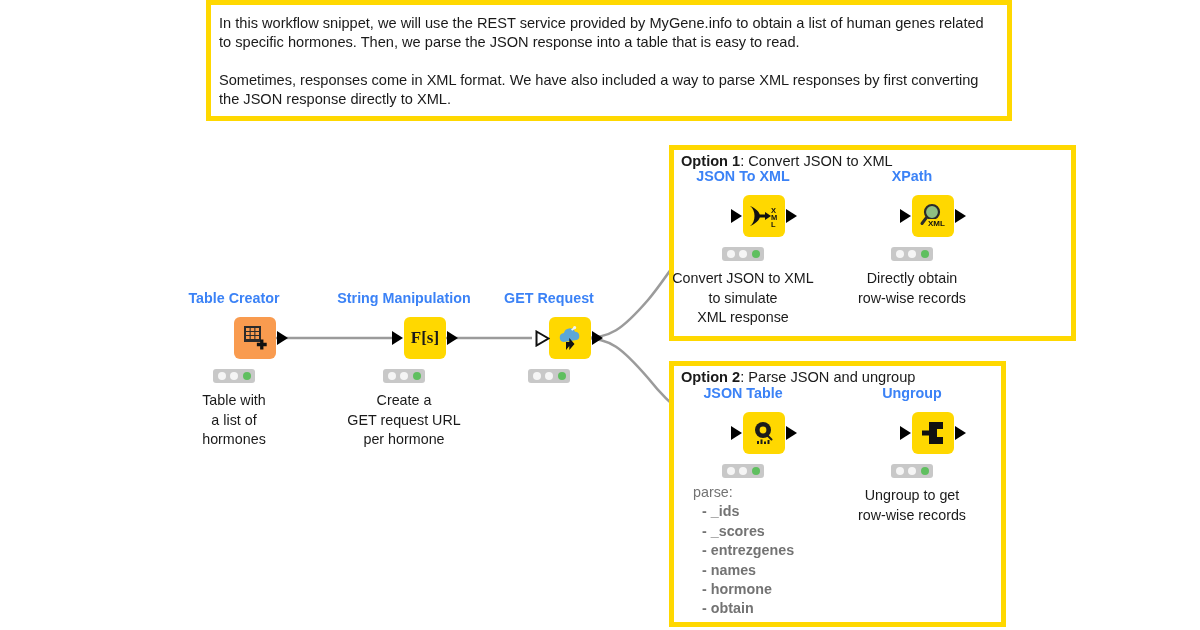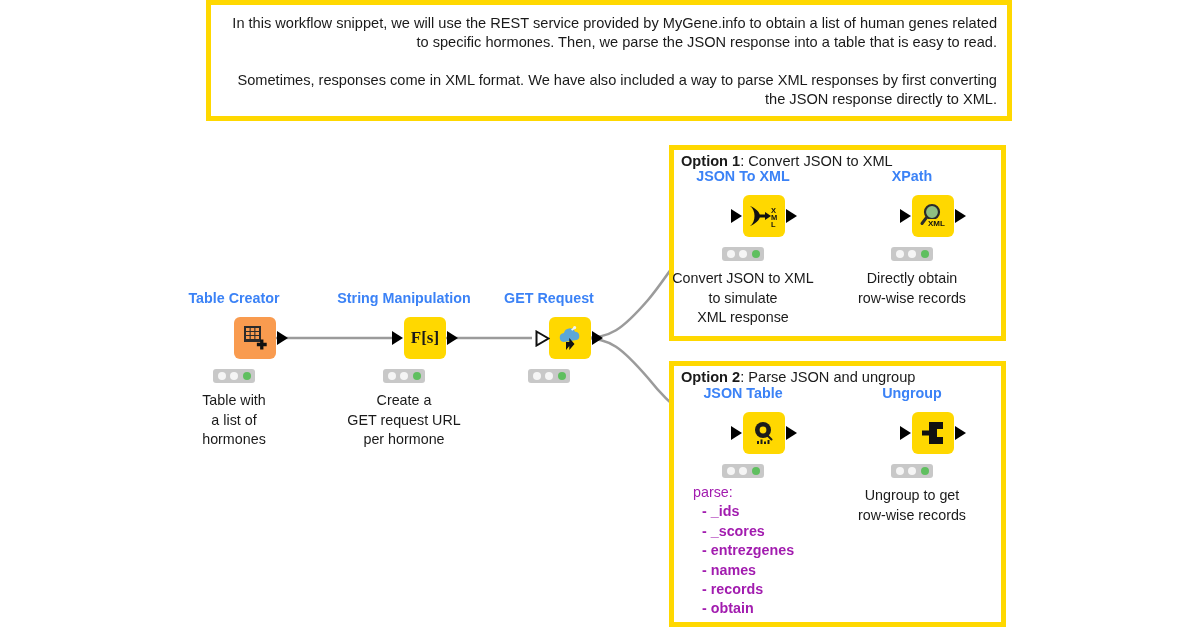--- a/index.html
+++ b/index.html
@@ -18,31 +18,30 @@
 
   
   .annot {
     position: absolute;
     background: #ffffff;
     border: 5px solid #FFD800;
   }
   #annot-desc {
     left: 206px; top: 0px; width: 806px; height: 121px;
     padding: 9px 10px 0 8px;
-    text-align: right;
   }
   .desc-p {
     margin: 0;
     font-size: 14.6px;
     line-height: 19px;
     color: #1a1a1a;
   }
   .desc-gap { height: 19px; }
 
-  #box-opt1 { left: 669px; top: 145px; width: 337px; height: 196px; }
+  #box-opt1 { left: 669px; top: 145px; width: 407px; height: 196px; }
   #box-opt2 { left: 669px; top: 361px; width: 337px; height: 266px; }
 
   .opt-title {
     position: absolute;
     left: 7px; top: 3px;
     font-size: 14.6px;
     color: #1a1a1a;
     white-space: nowrap;
   }
   .opt-title b { font-weight: bold; }
@@ -115,21 +114,21 @@
   .hollow-wrap { position: absolute; left: -14px; top: 13px; width: 13px; height: 16px; }
 
   svg.wires { position: absolute; left: 0; top: 0; width: 1200px; height: 630px; pointer-events: none; }
   svg.icon { display: block; }
 
   .parse-list {
     position: absolute;
     left: 693px; top: 483px;
     font-size: 14.3px;
     line-height: 19.4px;
-    color: #a21caf;
+    color: #737373;
   }
   .parse-list div { white-space: nowrap; }
   .parse-item { padding-left: 9px; font-weight: bold; }
 </style>
 </head>
 <body>
 
 <div id="canvas">
 
   <svg class="wires" viewBox="0 0 1200 630">
@@ -331,17 +330,17 @@
       <div>row-wise records</div>
     </div>
   </div>
 
   <div class="parse-list">
     <div>parse:</div>
     <div class="parse-item">- _ids</div>
     <div class="parse-item">- _scores</div>
     <div class="parse-item">- entrezgenes</div>
     <div class="parse-item">- names</div>
-    <div class="parse-item">- records</div>
+    <div class="parse-item">- hormone</div>
     <div class="parse-item">- obtain</div>
   </div>
 
 </div>
 
 </body></html>

